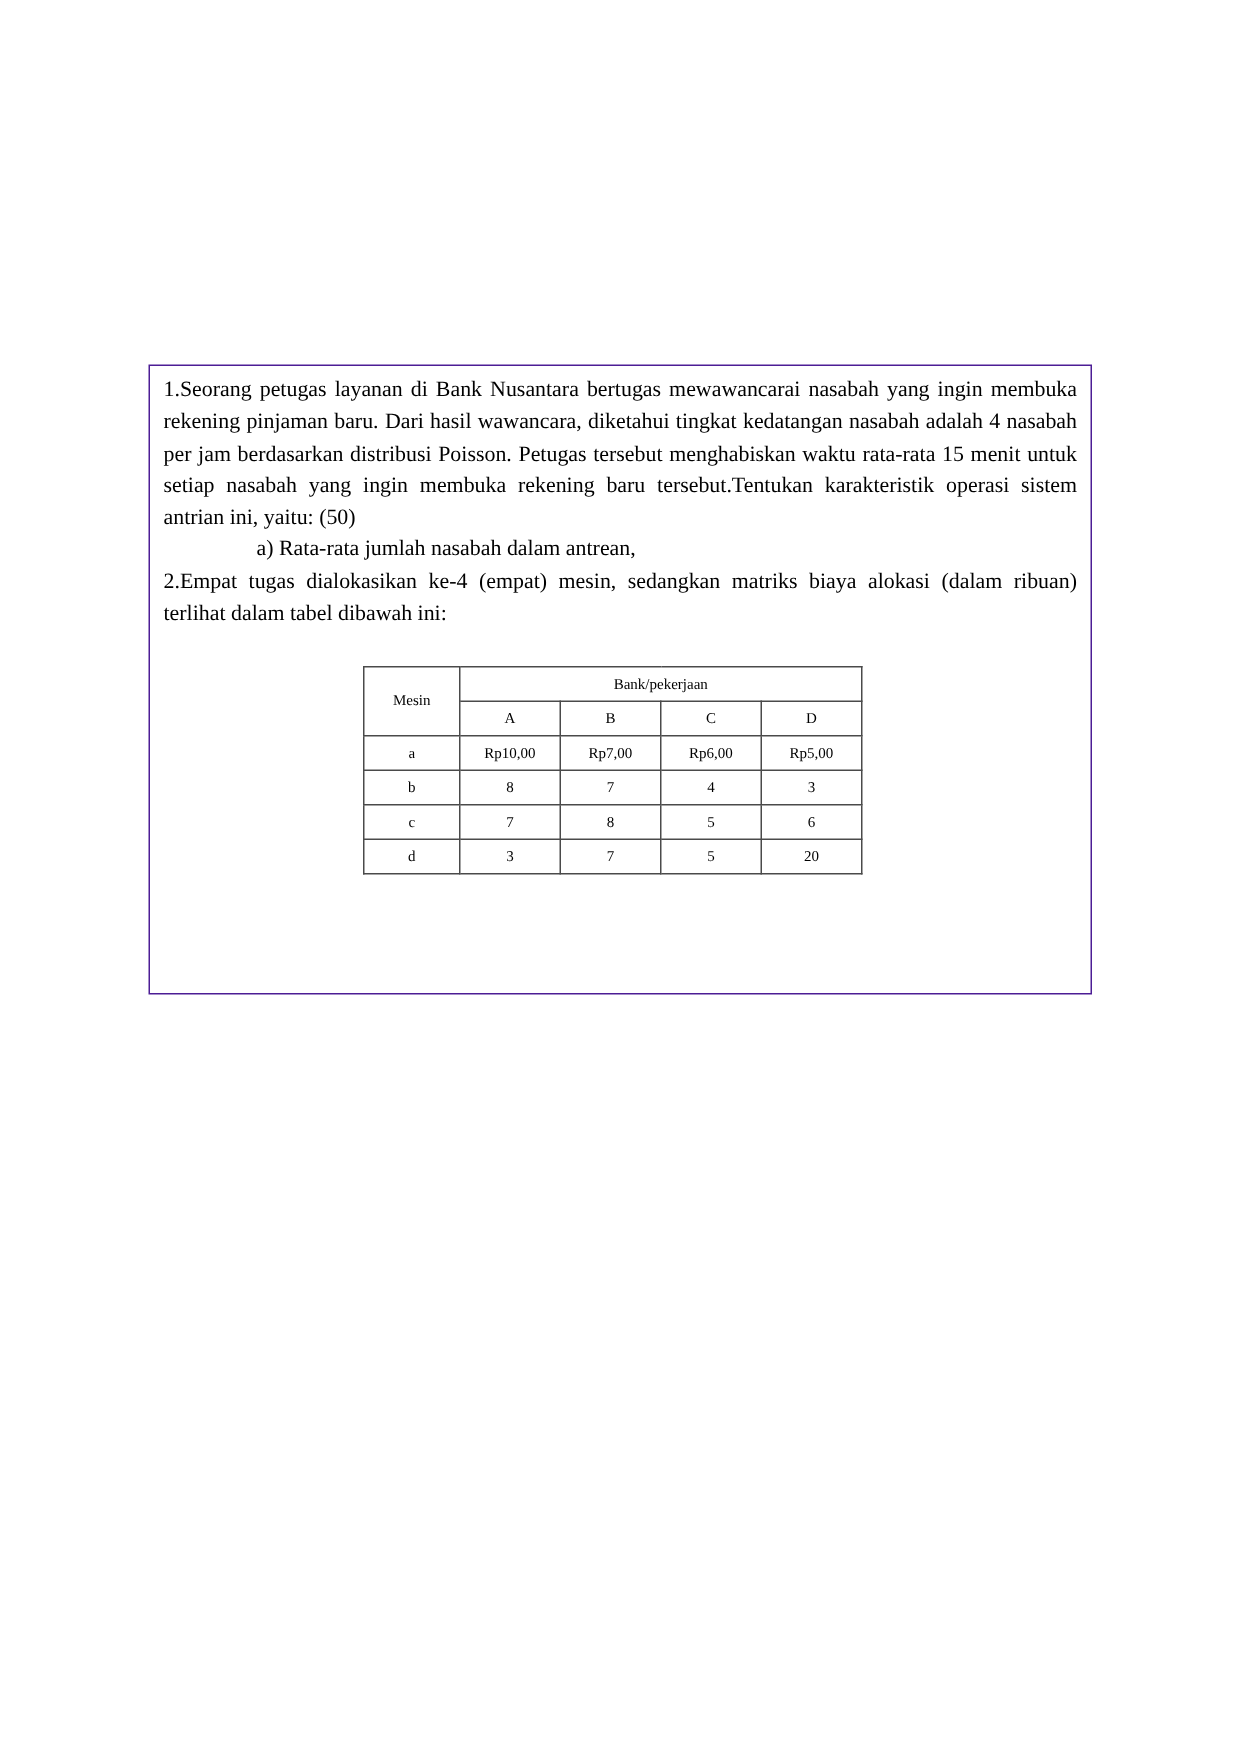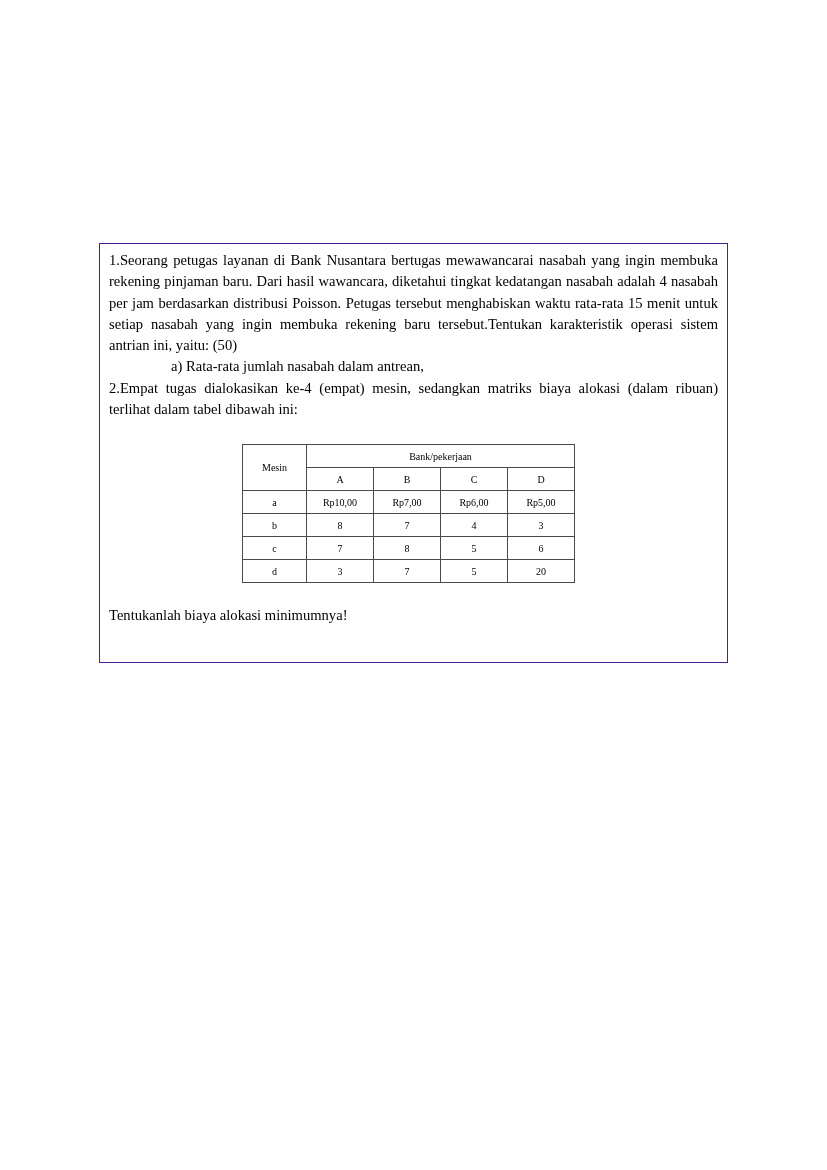--- a/index.html
+++ b/index.html
@@ -169,18 +169,17 @@
               <td>d</td>
               <td>3</td>
               <td>7</td>
               <td>5</td>
               <td>20</td>
             </tr>
           </tbody>
         </table>
       </div>
 
-      <p class="final-line">Tentukanlah biaya alokasi minimumnya!</p>
 
     </div>
   </div>
 
 </div>
 
 </body></html>

